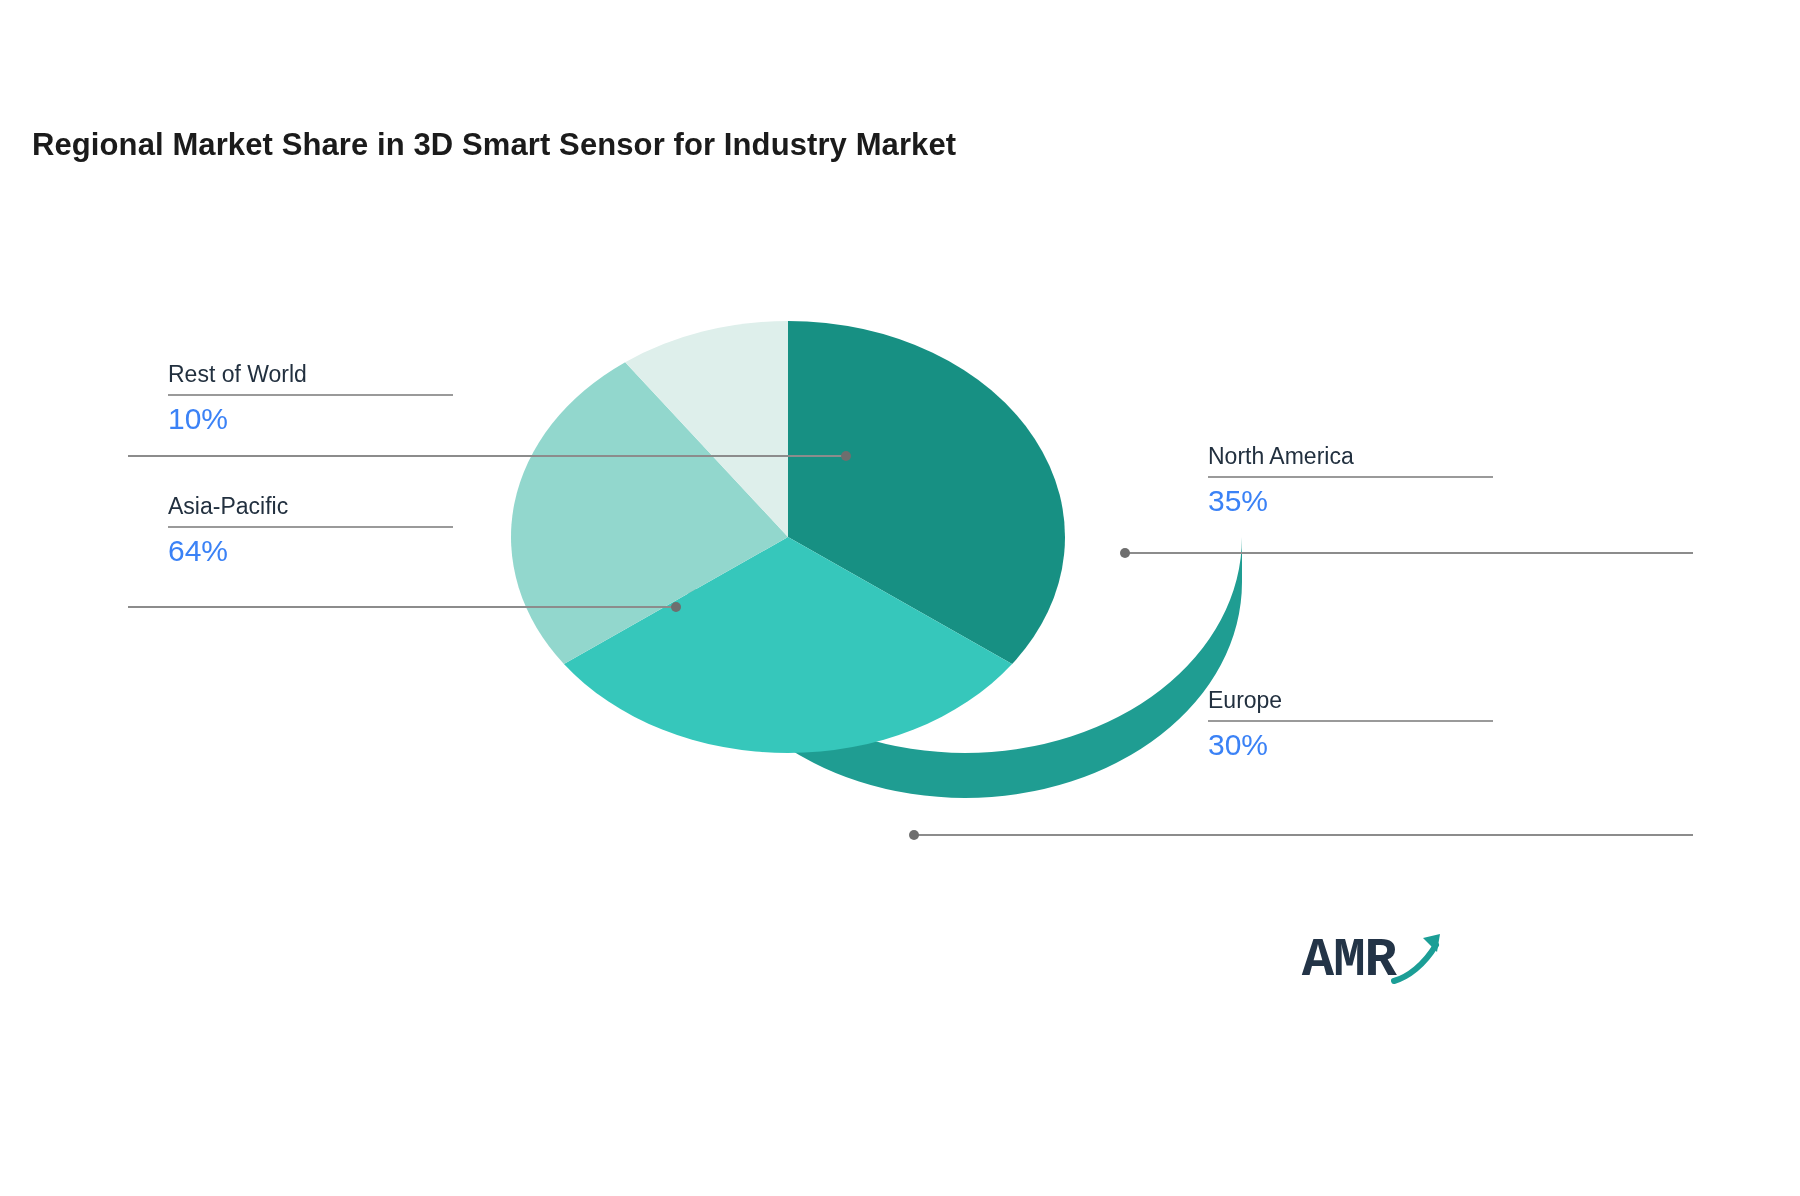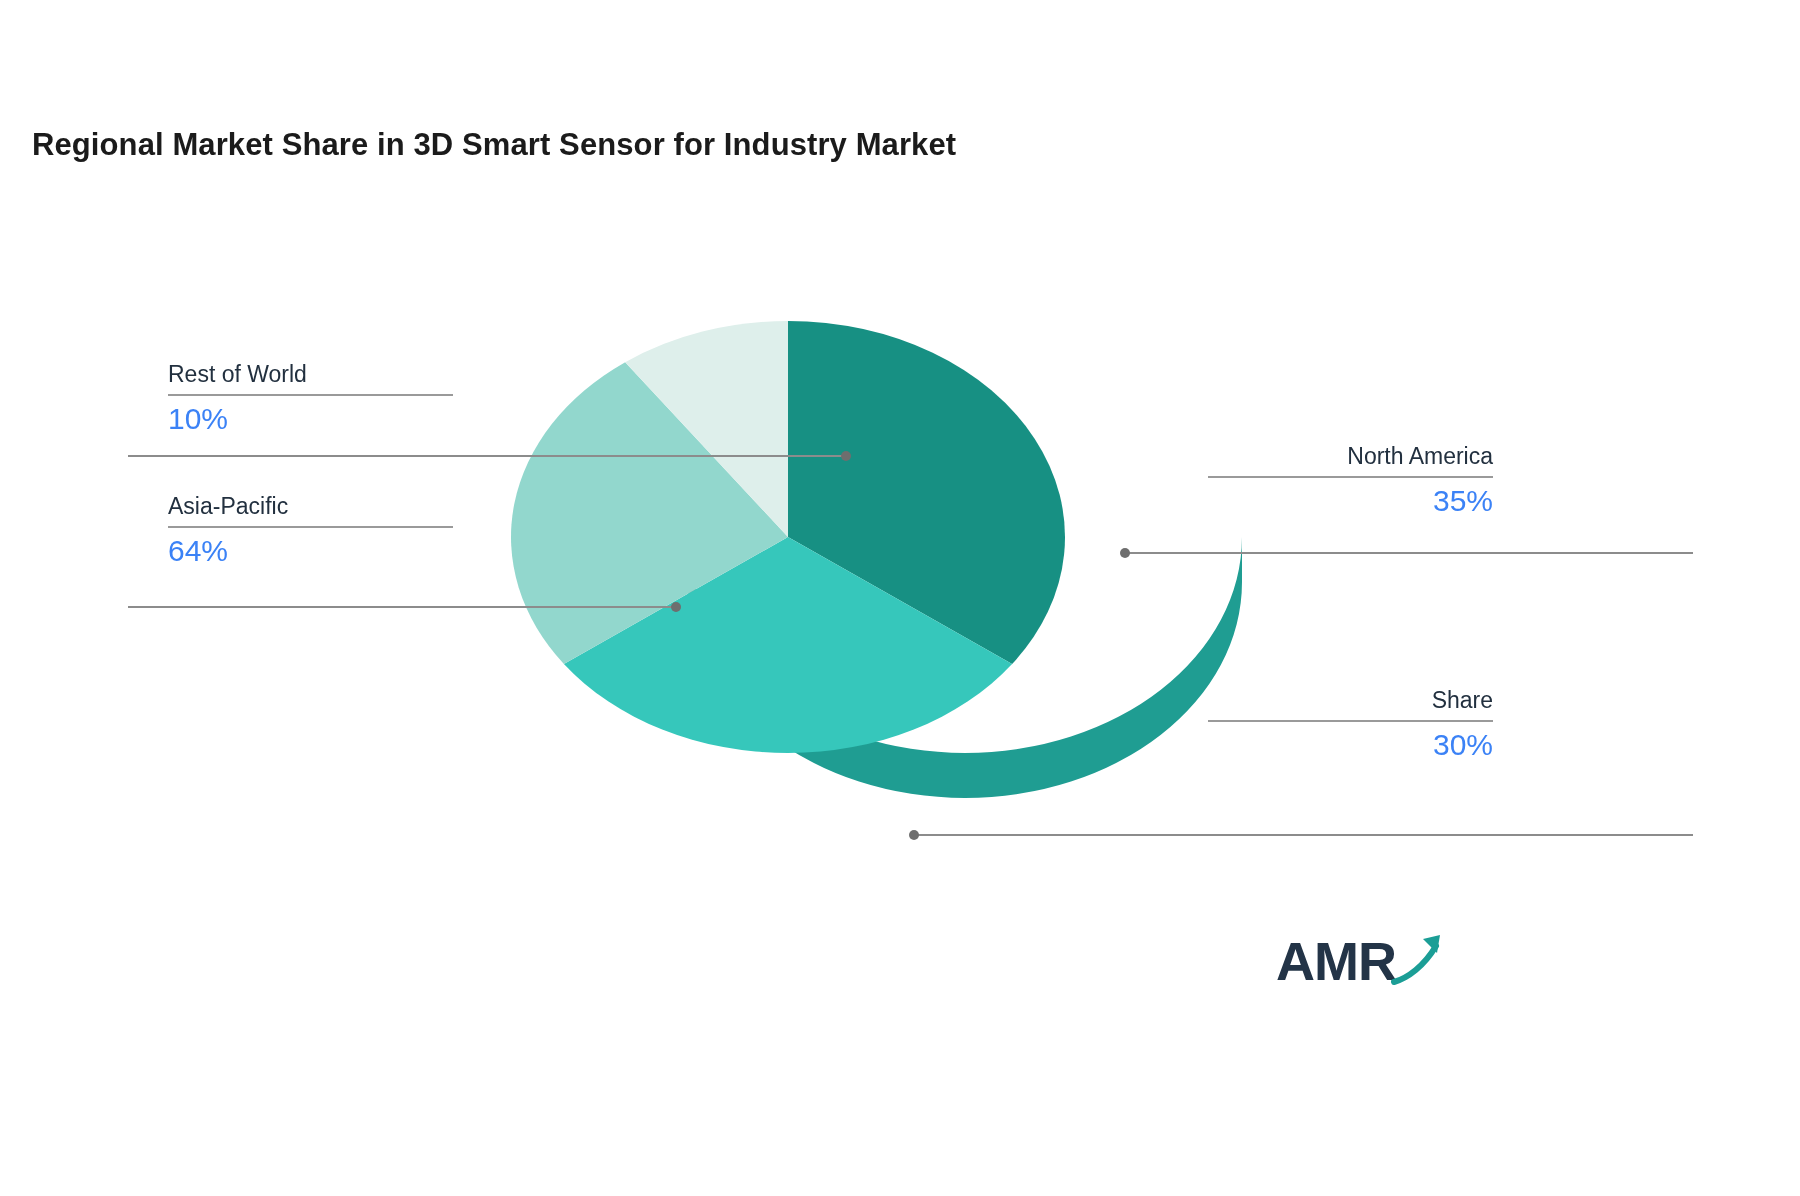--- a/index.html
+++ b/index.html
@@ -69,21 +69,21 @@
     background: #9a9a9a;
     margin: 5px 0 4px 0;
     width: 100%;
   }
   .callout .cl-value {
     font-size: 30px;
     color: #3b82f6;
     line-height: 1.25;
   }
   .callout.left { text-align: left; }
-  .callout.right { text-align: right; }
+  .callout.right { }
 
   #callout-rest-of-world { left: 128px; top: 360px; width: 285px; }
   #callout-asia-pacific  { left: 128px; top: 492px; width: 285px; }
   #callout-north-america { left: 1168px; top: 442px; width: 285px; }
   #callout-europe        { left: 1168px; top: 686px; width: 285px; }
 
   
   #leader-svg {
     position: absolute;
     left: 0; top: 0;
@@ -91,20 +91,21 @@
     pointer-events: none;
   }
 
   
   #amr-logo {
     position: absolute;
     right: 348px;
     bottom: 208px;
     display: flex;
     align-items: flex-end;
+    font-family: Liberation Mono, monospace;
   }
   #amr-logo .amr-text {
     font-size: 54px;
     font-weight: bold;
     color: #233447;
     letter-spacing: -1px;
     line-height: 1;
   }
   #amr-logo .amr-swoosh { margin-left: -6px; margin-bottom: -4px; }
 </style>
@@ -182,21 +183,21 @@
     <div class="cl-value">64%</div>
   </div>
 
   <div class="callout right" id="callout-north-america">
     <div class="cl-label">North America</div>
     <div class="cl-rule"></div>
     <div class="cl-value">35%</div>
   </div>
 
   <div class="callout right" id="callout-europe">
-    <div class="cl-label">Share</div>
+    <div class="cl-label">Europe</div>
     <div class="cl-rule"></div>
     <div class="cl-value">30%</div>
   </div>
 
   <div id="amr-logo">
     <span class="amr-text">AMR</span>
     <span class="amr-swoosh">
       <svg width="62" height="62" viewBox="0 0 62 62">
         <path d="M4 56 C 18 52, 34 40, 46 20" stroke="#1b9e96" stroke-width="6" fill="none" stroke-linecap="round"></path>
         <path d="M33 13 L50 9 L47 27 Z" fill="#1b9e96"></path>

